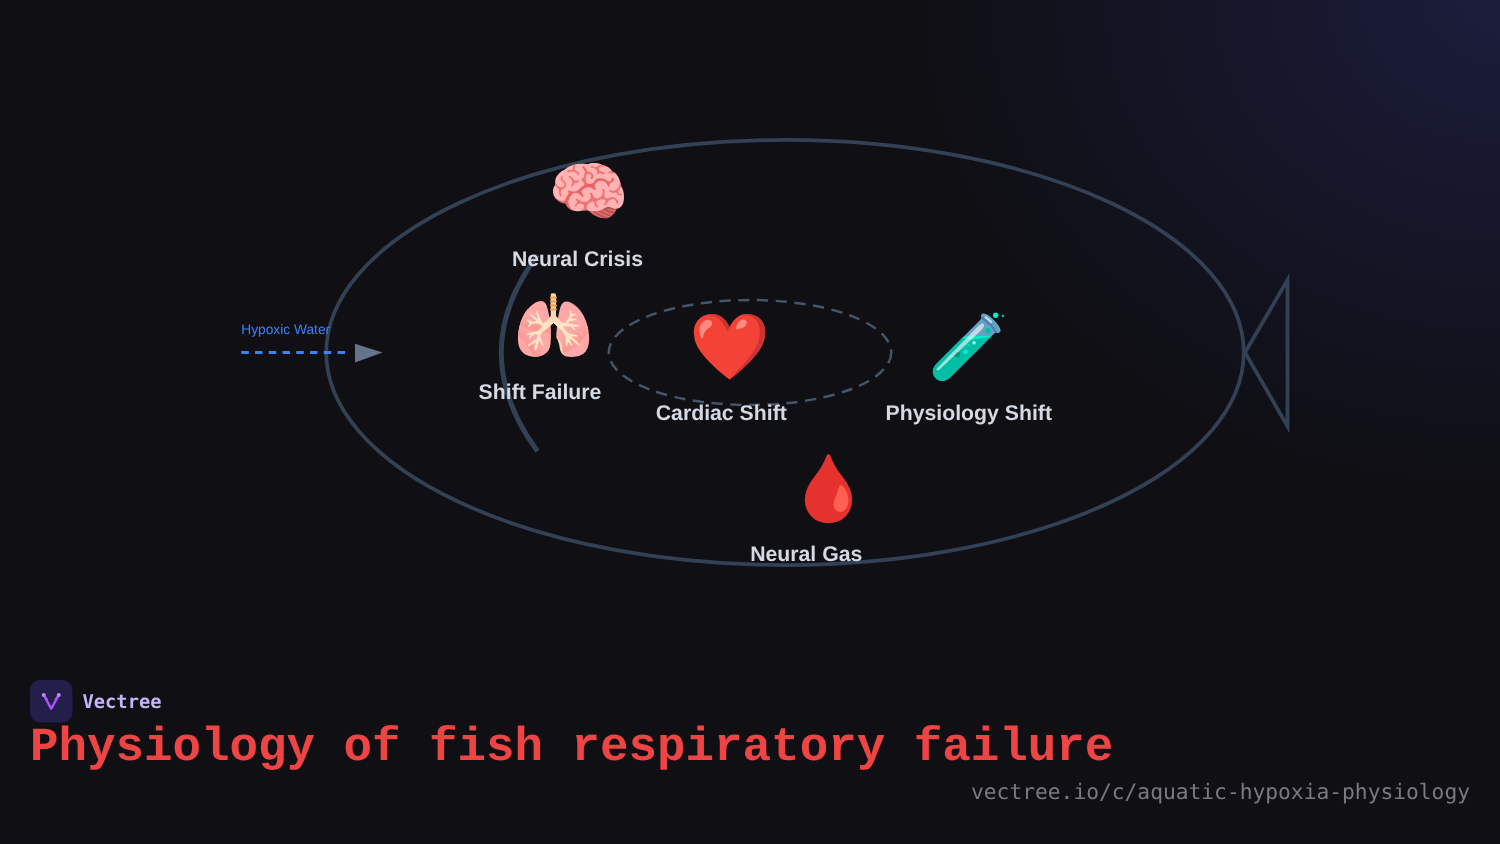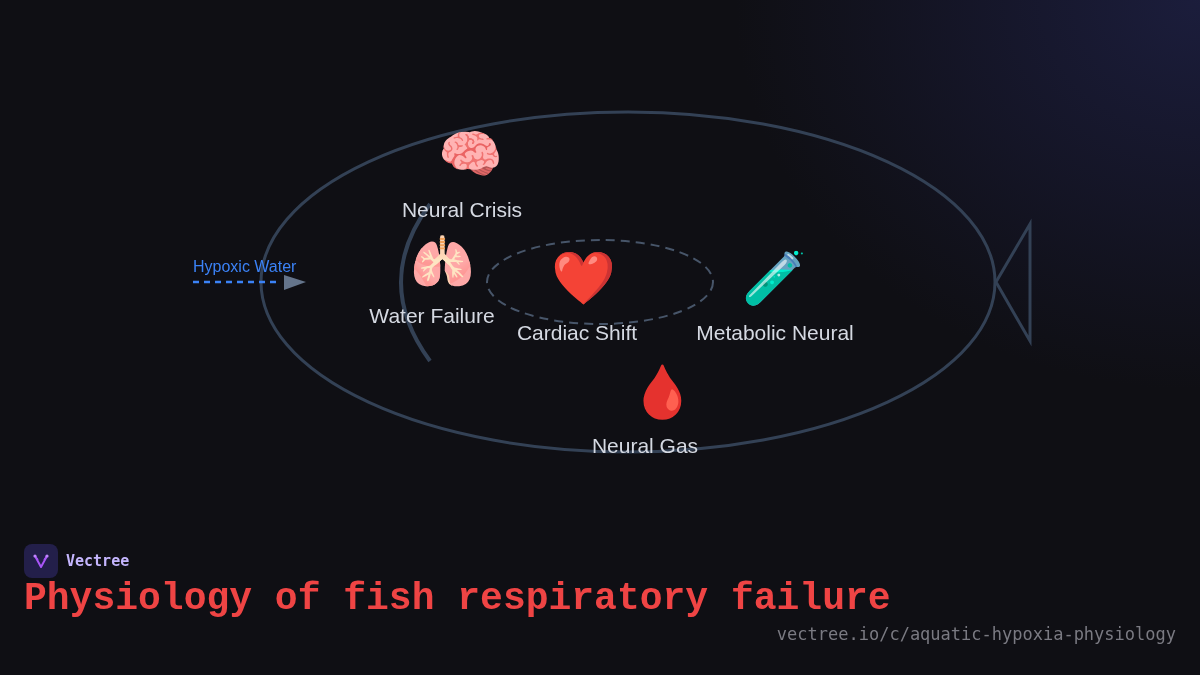--- a/index.html
+++ b/index.html
@@ -11,25 +11,25 @@
   .bg-glow {
     position:absolute; inset:0;
     background:
       radial-gradient(ellipse 620px 520px at 1200px 0px, rgba(28,30,62,0.95) 0%, rgba(24,25,50,0.7) 35%, rgba(15,15,20,0) 75%);
     pointer-events:none;
   }
   svg.diagram { position:absolute; left:0; top:0; }
   .node { position:absolute; text-align:center; transform:translateX(-50%); }
   .node .emoji { font-size:52px; line-height:60px; display:block; }
   .node .label {
-    display:block; color:#d5d9e2; font-weight:normal; font-size:21px;
+    display:block; color:#d5d9e2; font-weight:bold; font-size:17px;
     font-family: "Liberation Sans", sans-serif; white-space:nowrap;
   }
   .hypoxic-label {
-    position:absolute; left:193px; top:258px; color:#3b82f6; font-size:16px;
+    position:absolute; left:193px; top:258px; color:#3b82f6; font-size:11px;
     font-family:"Liberation Sans", sans-serif;
   }
   .brand { position:absolute; left:24px; top:544px; display:flex; align-items:center; gap:8px; }
   .brand-logo {
     width:34px; height:34px; border-radius:8px; background:#231f4a;
     display:flex; align-items:center; justify-content:center;
   }
   .brand-name { color:#c4b5fd; font-family:"DejaVu Sans Mono", monospace; font-weight:bold; font-size:15px; }
   .title {
     position:absolute; left:24px; top:582px; width:900px;
@@ -63,31 +63,31 @@
 
 <div class="hypoxic-label">Hypoxic Water</div>
 
 <div class="node" style="left:471px; top:124px;">
   <span class="emoji">🧠</span>
   <span class="label" style="margin-top:14px; margin-left:-18px;">Neural Crisis</span>
 </div>
 
 <div class="node" style="left:443px; top:232px;">
   <span class="emoji">🫁</span>
-  <span class="label" style="margin-top:12px; margin-left:-22px;">Water Failure</span>
+  <span class="label" style="margin-top:12px; margin-left:-22px;">Shift Failure</span>
 </div>
 
 <div class="node" style="left:584px; top:248px;">
   <span class="emoji">❤️</span>
   <span class="label" style="margin-top:13px; margin-left:-14px;">Cardiac Shift</span>
 </div>
 
 <div class="node" style="left:775px; top:248px;">
   <span class="emoji">🧪</span>
-  <span class="label" style="margin-top:13px;">Metabolic Neural</span>
+  <span class="label" style="margin-top:13px;">Physiology Shift</span>
 </div>
 
 <div class="node" style="left:663px; top:362px;">
   <span class="emoji">🩸</span>
   <span class="label" style="margin-top:12px; margin-left:-36px;">Neural Gas</span>
 </div>
 
 <div class="brand">
   <div class="brand-logo">
     <svg width="18" height="18" viewBox="0 0 18 18">

